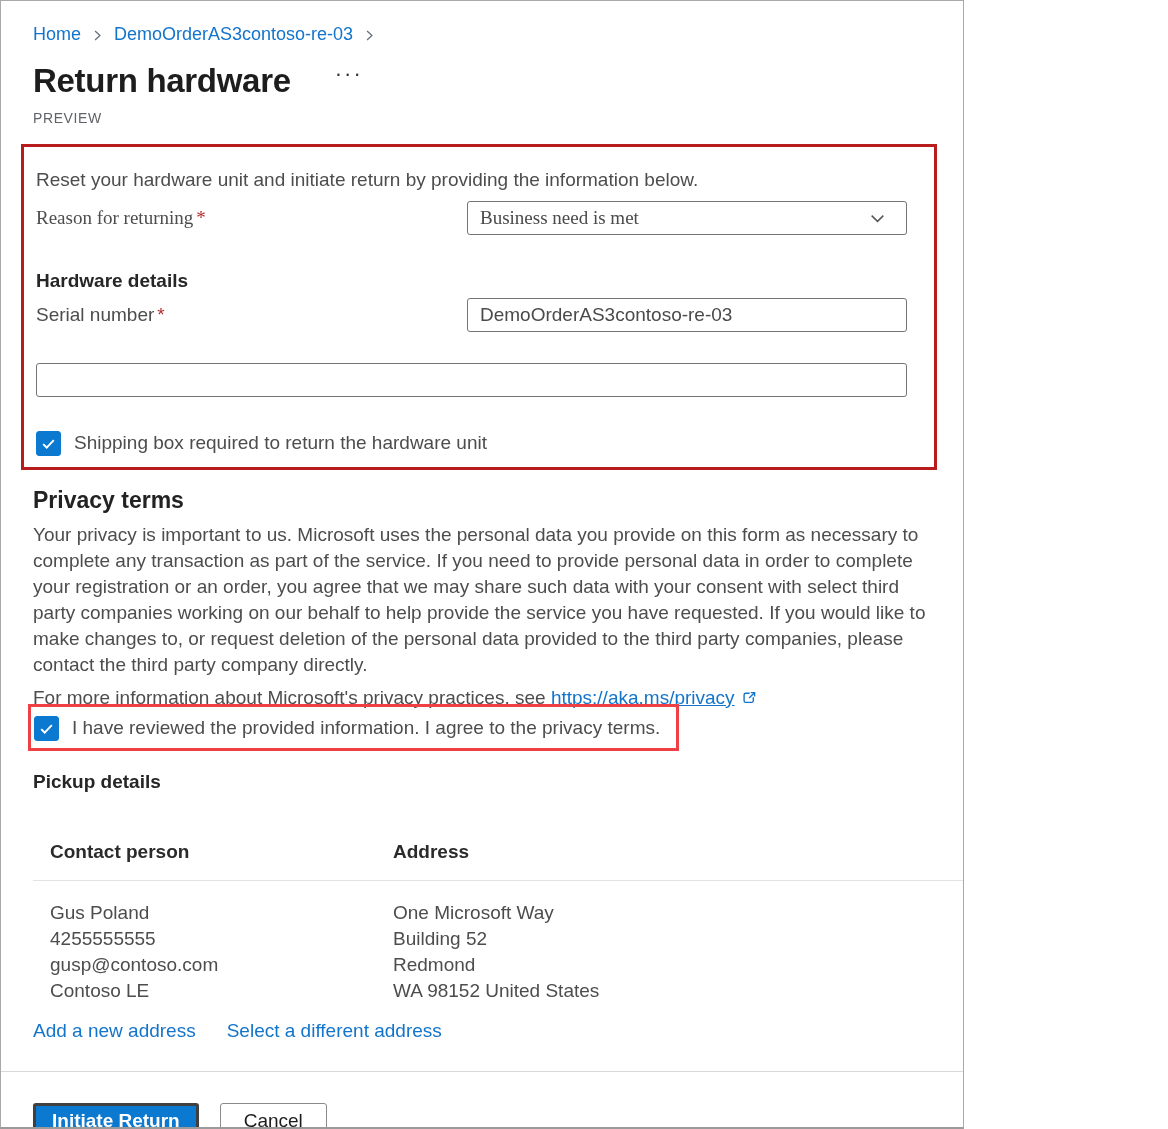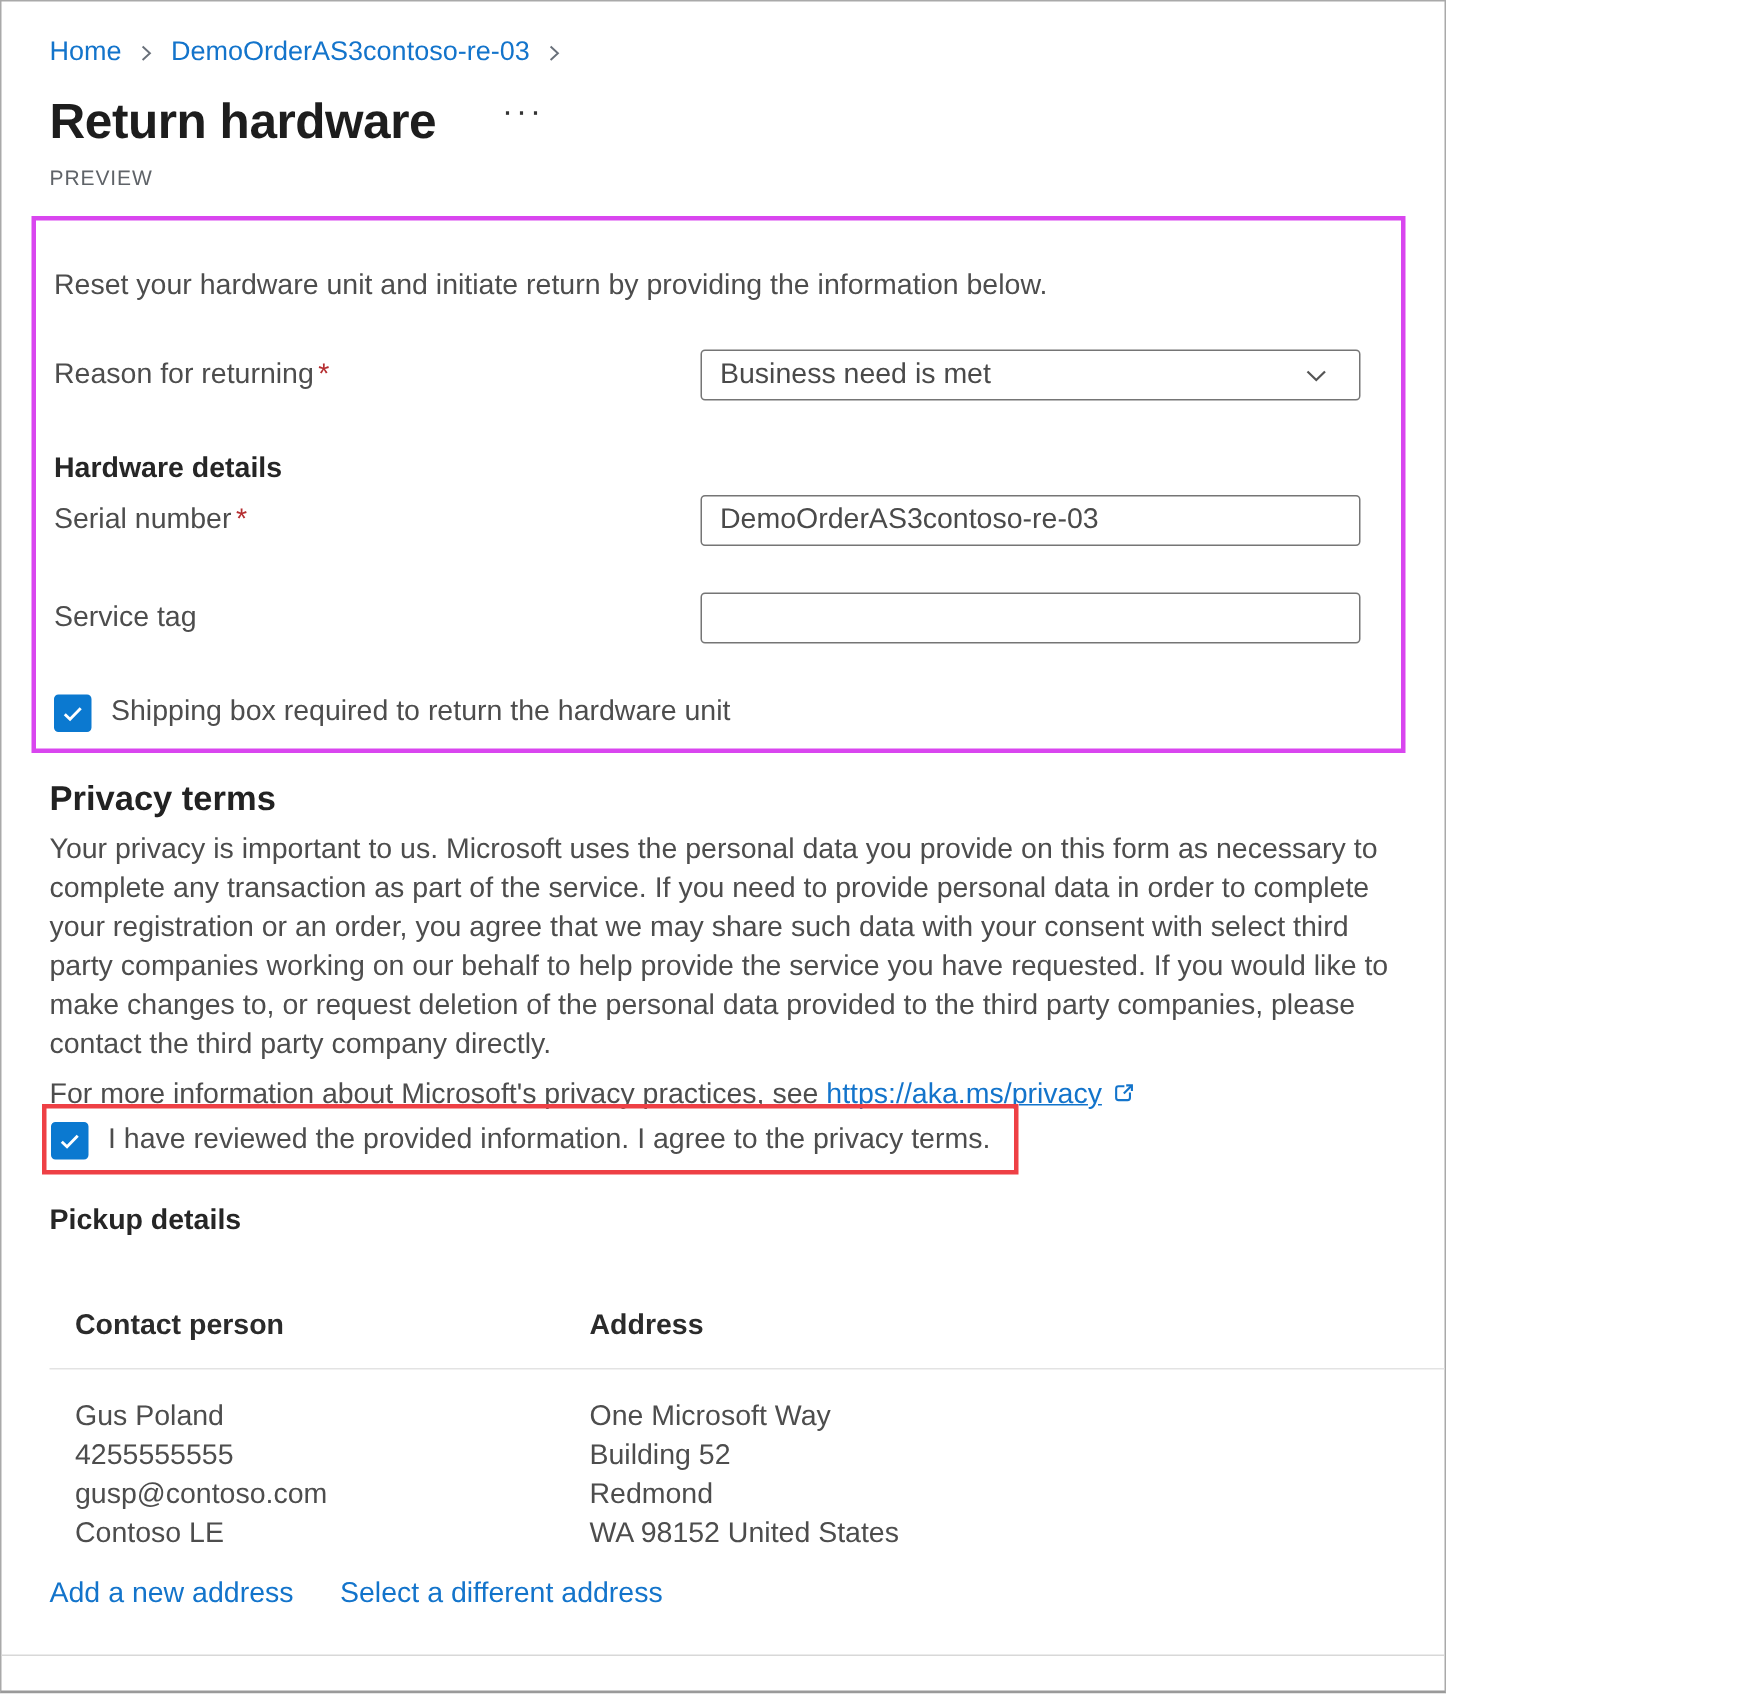--- a/index.html
+++ b/index.html
@@ -32,22 +32,22 @@
 
   
   .title-row { display: flex; align-items: flex-start; gap: 44px; margin: 14px 0 0 12px; }
   .page-title { font-size: 33px; line-height: 40px; font-weight: 700; color: #1d1d1d; letter-spacing: -0.3px; }
   .more-btn { color: #333; font-size: 22px; letter-spacing: 2px; cursor: pointer; line-height: 10px; margin-top: 8px; }
   .preview { margin: 4px 0 0 12px; font-size: 14px; color: #5f6368; letter-spacing: 0.6px; }
 
   
   .red-box-main {
     margin-top: 13px;
-    border: 3px solid #d946ef;
-    padding: 31px 27px 11px 12px;
+    border: 3px solid #b91c1c;
+    padding: 20px 27px 11px 12px;
   }
   .red-box-inline {
     display: inline-block;
     margin: -7px 0 0 7px;
     border: 3px solid #ee4045;
     padding: 8px 16px 7px 3px;
     position: relative;
     background: transparent;
   }
 
@@ -150,21 +150,21 @@
     <div class="title-row">
       <h1 class="page-title">Return hardware</h1>
       <span class="more-btn">···</span>
     </div>
     <div class="preview">PREVIEW</div>
 
     
     <div class="red-box-main">
       <div class="form-intro">Reset your hardware unit and initiate return by providing the information below.</div>
 
-      <div class="form-row" style="margin-top:29px;">
+      <div class="form-row" style="margin-top:8px;font-family:Liberation Serif, serif;">
         <div class="form-label">
           <span>Reason for returning</span><span class="req">*</span>
         </div>
         <div class="field">
           <div class="dropdown">
             <span>Business need is met</span>
             <span class="chev">
               <svg viewBox="0 0 16 16">
                   <path d="M2.5 5.3l5.5 5.4 5.5-5.4" fill="none" stroke="currentColor" stroke-width="1.4"></path>
                 </svg>
@@ -178,21 +178,20 @@
       <div class="form-row" style="margin-top:4px;">
         <div class="form-label">
           <span>Serial number</span><span class="req">*</span>
         </div>
         <div class="field">
           <input class="text-input" type="text" value="DemoOrderAS3contoso-re-03" style="">
         </div>
       </div>
 
       <div class="form-row" style="margin-top:31px;">
-        <div class="form-label">Service tag</div>
         <div class="field">
           <input class="text-input" type="text" value="" style="">
         </div>
       </div>
 
       <div class="checkbox-row" style="margin-top:33px;">
         <span class="checkbox checked">
           <svg viewBox="0 0 16 16">
               <path d="M3 8.6l3.3 3.2L13 4.8" fill="none" stroke="#ffffff" stroke-width="1.8"></path>
             </svg>

